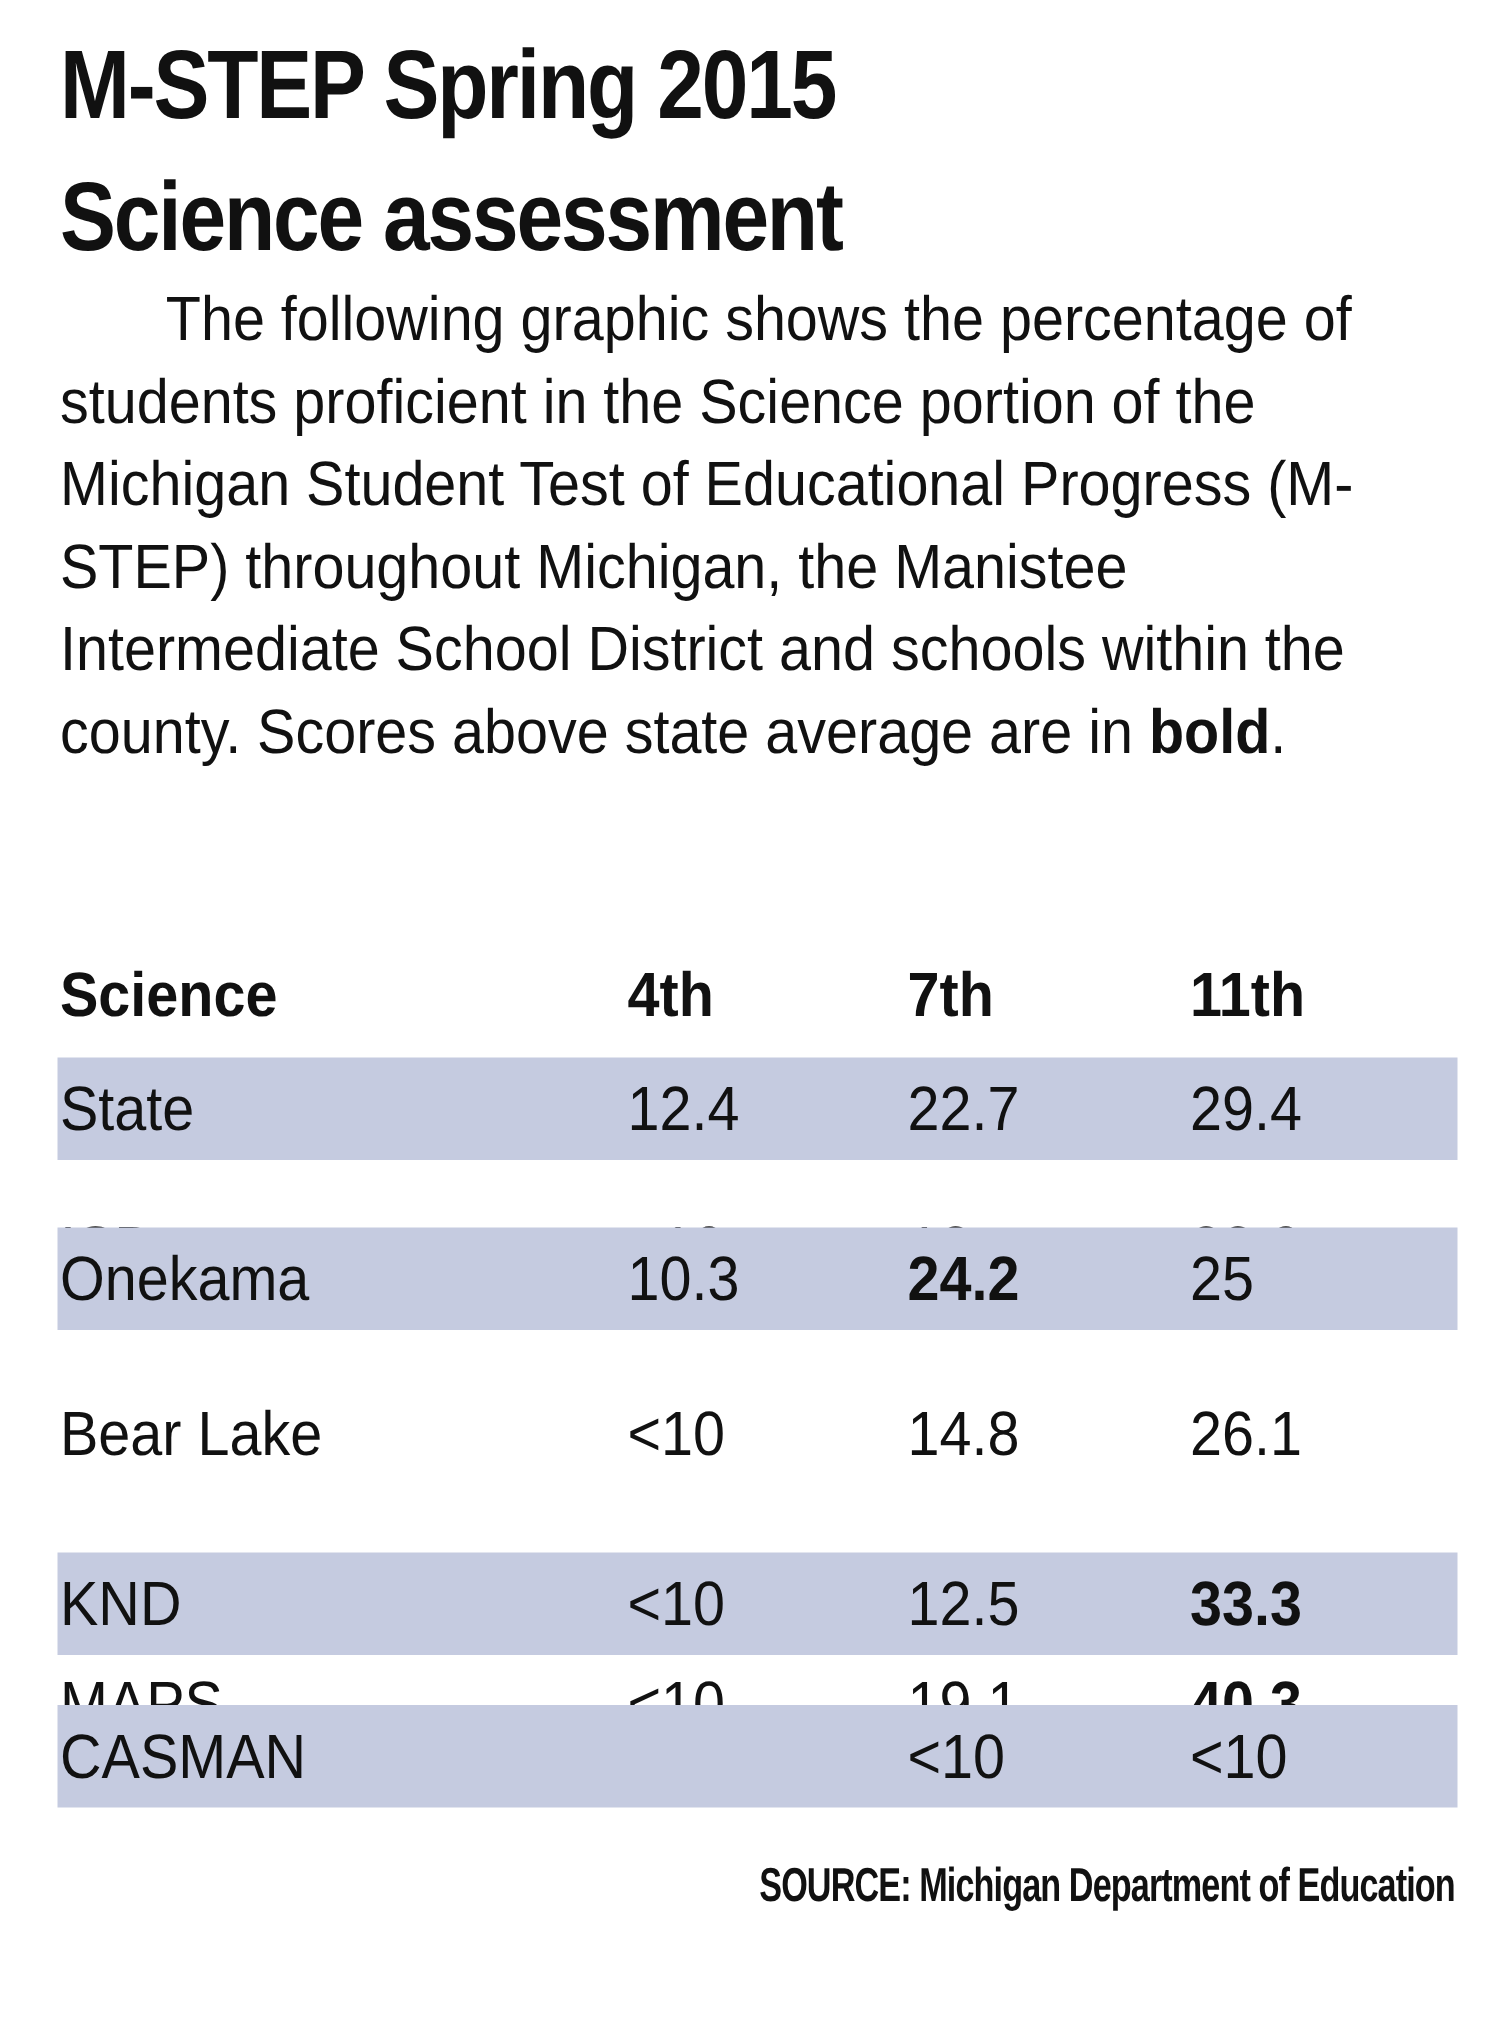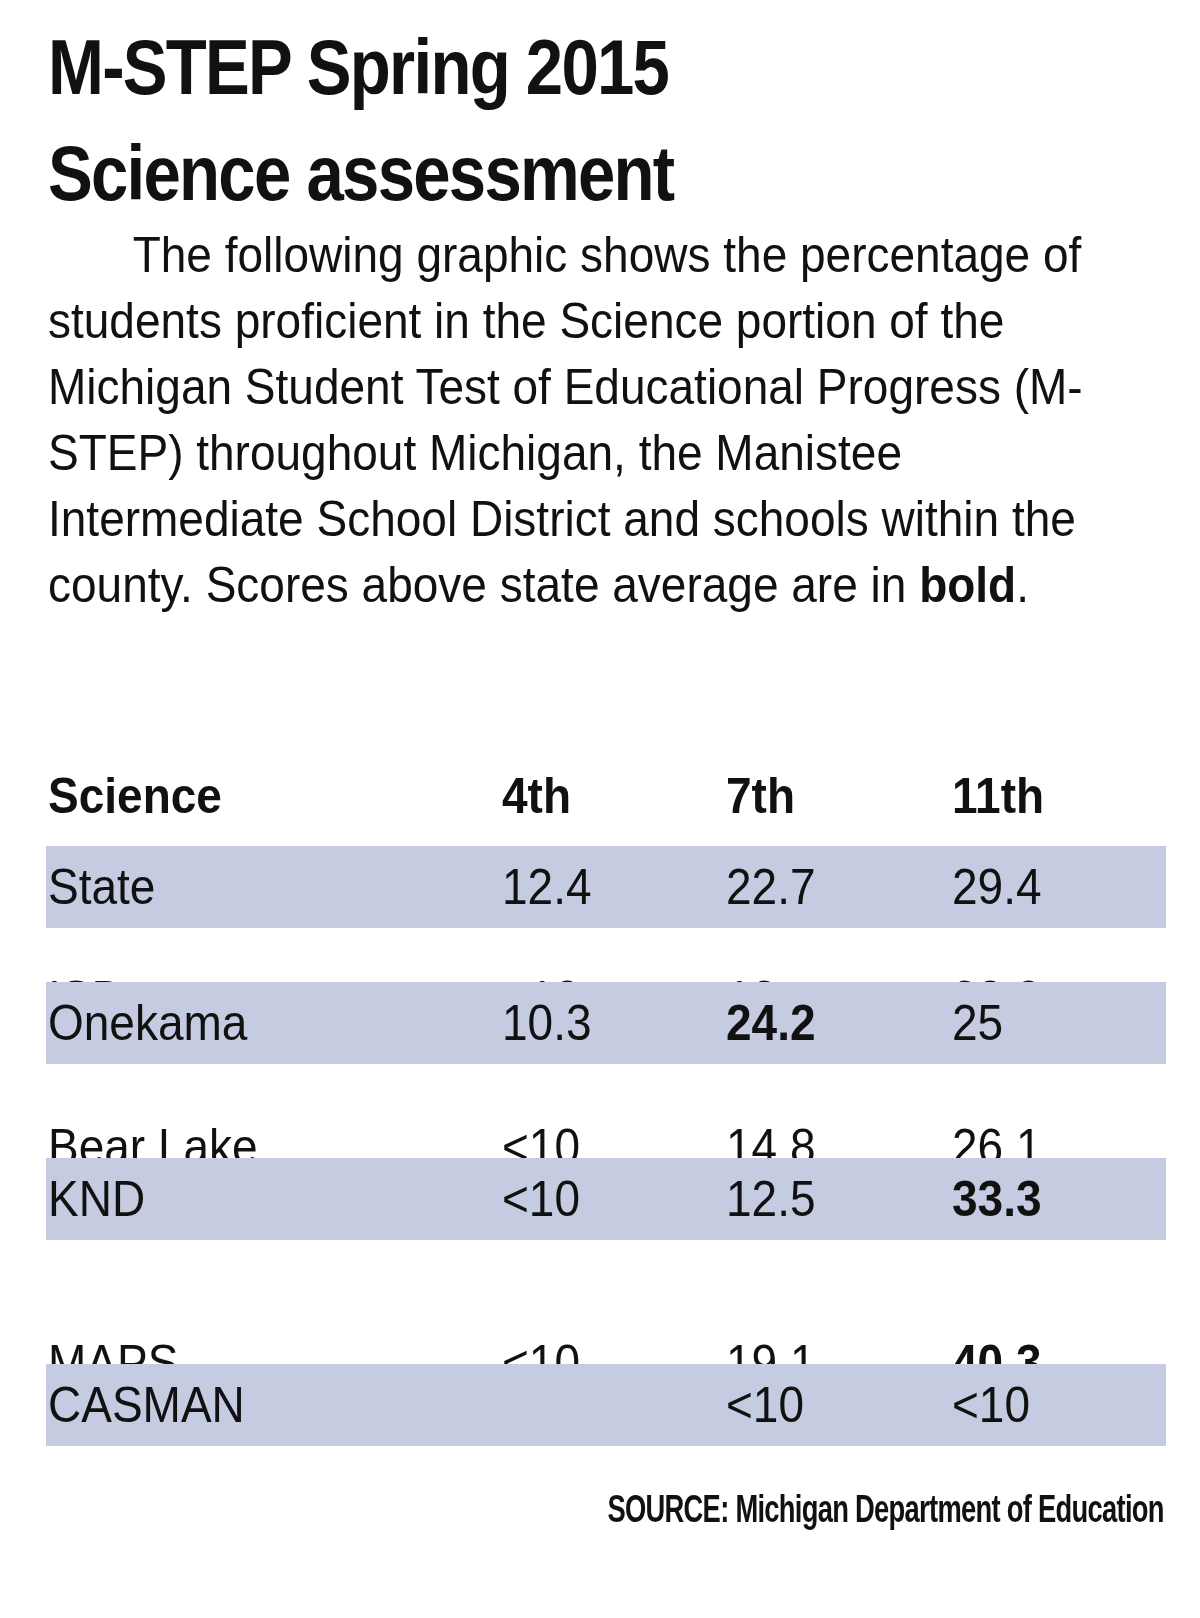--- a/index.html
+++ b/index.html
@@ -50,21 +50,21 @@
   <span class="cell c1">10.3</span>
   <span class="cell c2 b">24.2</span>
   <span class="cell c3">25</span>
 </div>
 <div class="row" style="top:1106px">
   <span class="cell c0">Bear Lake</span>
   <span class="cell c1">&lt;10</span>
   <span class="cell c2">14.8</span>
   <span class="cell c3">26.1</span>
 </div>
-<div class="row shade" style="top:1158px">
+<div class="row shade" style="top:1242px">
   <span class="cell c0">KND</span>
   <span class="cell c1">&lt;10</span>
   <span class="cell c2">12.5</span>
   <span class="cell c3 b">33.3</span>
 </div>
 <div class="row" style="top:1322px">
   <span class="cell c0">MAPS</span>
   <span class="cell c1">&lt;10</span>
   <span class="cell c2">19.1</span>
   <span class="cell c3 b">40.3</span>

